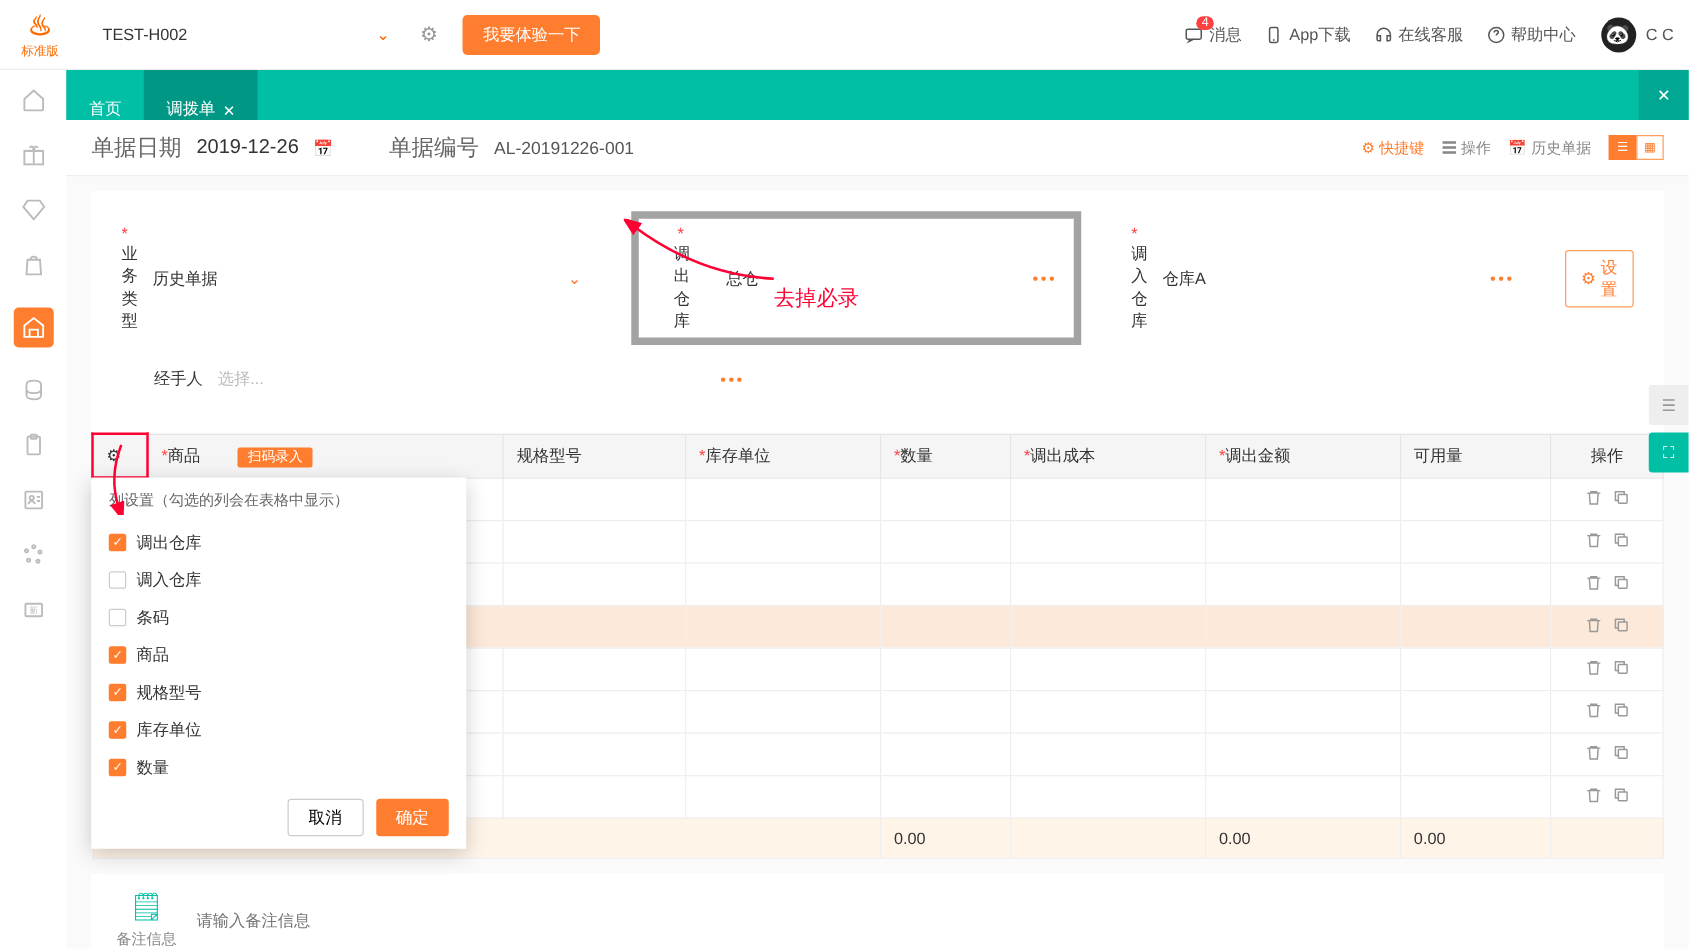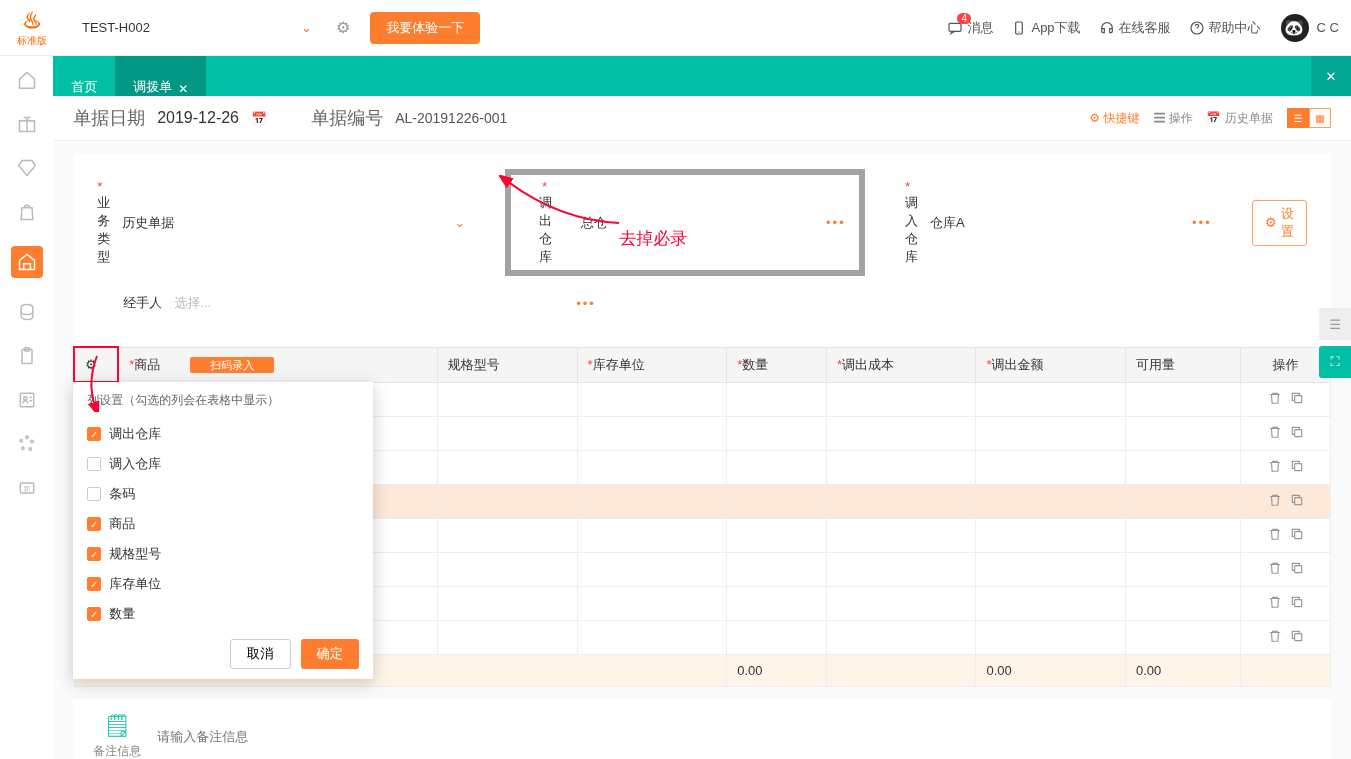--- a/index.html
+++ b/index.html
@@ -66,21 +66,21 @@
 .annotation { position: absolute; color: #f03; font-size: 17px; pointer-events: none; }
 .arrow-svg { position: absolute; pointer-events: none; }
 
 
 .tbl-wrap { margin: 0 20px; background: #fff; position: relative; }
 .tbl { width: 100%; border-collapse: collapse; }
 .tbl th { background: #f5f5f5; border: 1px solid #e5e5e5; padding: 8px 10px; font-weight: normal; font-size: 13px; color: #333; text-align: left; }
 .tbl th.ops { text-align: center; }
 .tbl th .star { color: #ff4040; }
 .gear-th { width: 44px; text-align: center; border: 2px solid #f03 !important; }
-.scan-badge { background: #ff7d2e; color: #fff; font-size: 11px; padding: 2px 20px; border-radius: 2px; margin-left: 30px; }
+.scan-badge { background: #ff7d2e; color: #fff; font-size: 11px; padding: 2px 8px; border-radius: 2px; margin-left: 30px; }
 .tbl td { border: 1px solid #eee; padding: 8px 10px; height: 32px; }
 .tbl tr.hl td { background: #fde9d9; }
 .tbl tfoot td { background: #fff4e8; font-weight: 500; }
 .row-ops { text-align: center; }
 .row-ops svg { margin: 0 4px; color: #999; }
 
 
 .popover { position: absolute; top: 36px; left: 0; width: 300px; background: #fff; box-shadow: 0 4px 16px rgba(0,0,0,0.2); z-index: 20; padding: 0; }
 .pop-title { padding: 10px 14px; font-size: 12px; color: #666; }
 .pop-list { max-height: 240px; overflow-y: auto; padding: 0 14px; }

